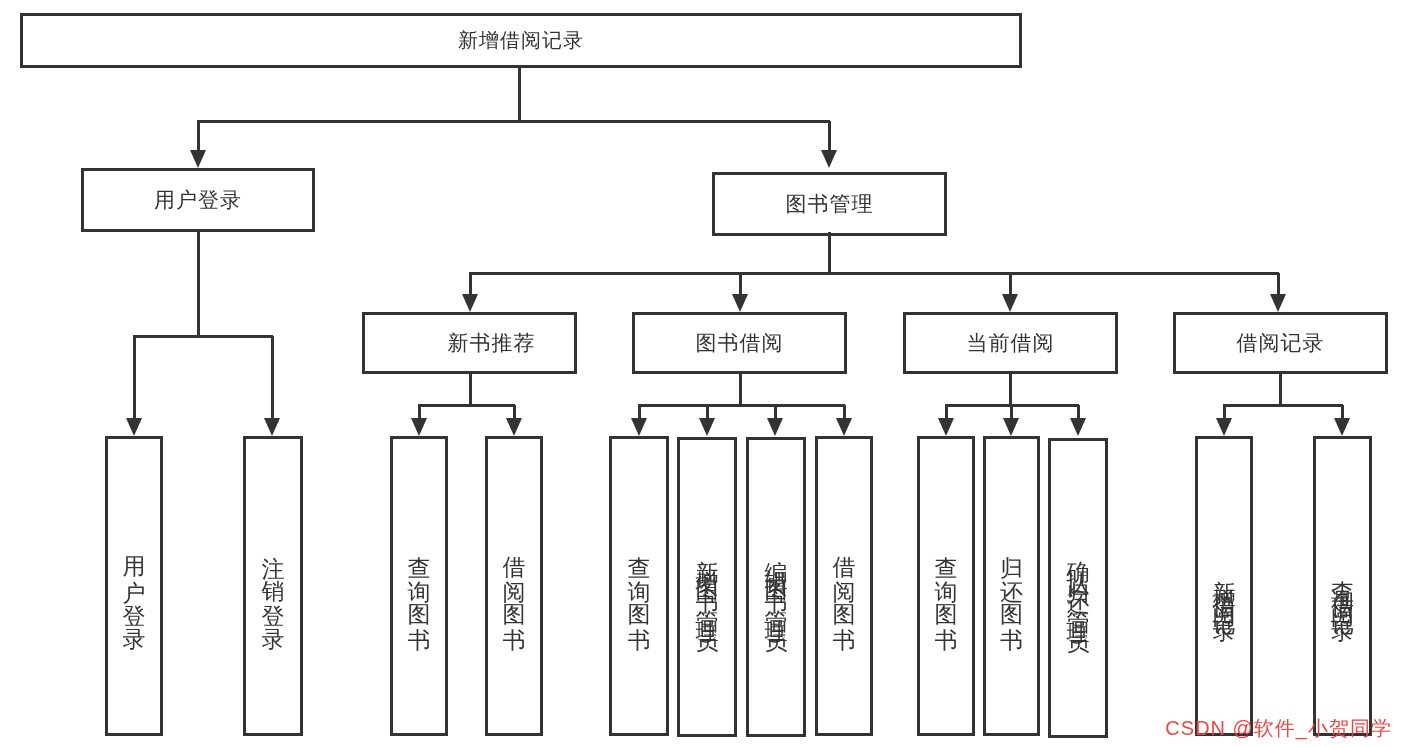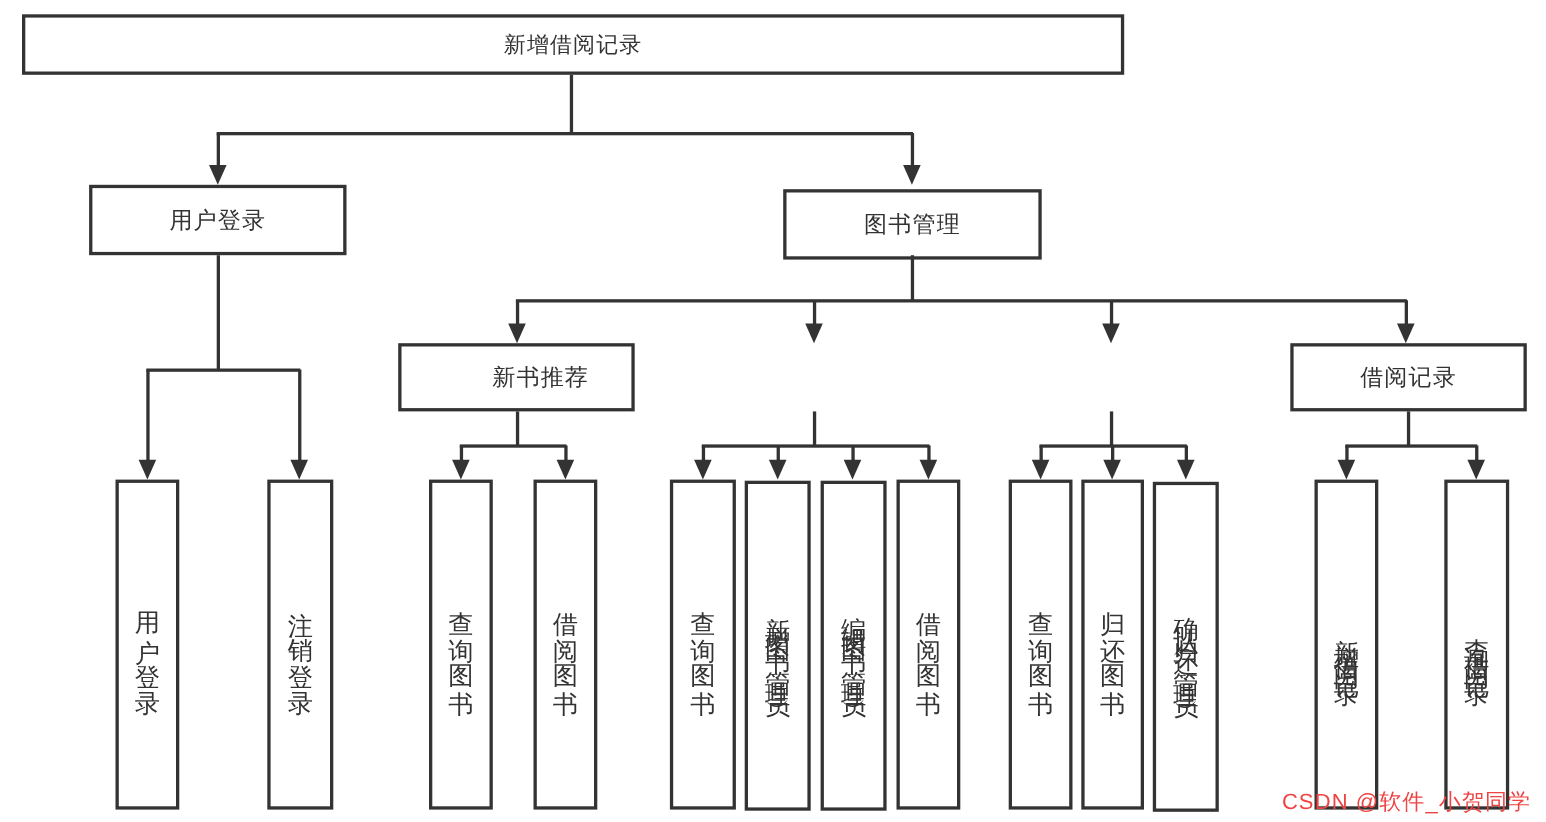--- a/index.html
+++ b/index.html
@@ -55,20 +55,22 @@
 <body>
 
 <div id="canvas">
 
   <div class="node h root" style="left:20px;top:13px;width:1002px;height:55px;">新增借阅记录</div>
 
   <div class="node h" style="left:81px;top:168px;width:234px;height:64px;">用户登录</div>
   <div class="node h" style="left:712px;top:172px;width:235px;height:64px;">图书管理</div>
 
   <div class="node h" style="left:362px;top:312px;width:215px;height:62px;padding-left:44px;">新书推荐</div>
+  <div class="node h" style="left:632px;top:312px;width:215px;height:62px;">图书借阅</div>
+  <div class="node h" style="left:903px;top:312px;width:215px;height:62px;">当前借阅</div>
   <div class="node h" style="left:1173px;top:312px;width:215px;height:62px;">借阅记录</div>
 
   <div class="node v v-short" style="left:105px;top:436px;width:58px;height:300px;">用户登录</div>
   <div class="node v v-short" style="left:243px;top:436px;width:60px;height:300px;">注销登录</div>
 
   <div class="node v v-short" style="left:390px;top:436px;width:58px;height:300px;">查询图书</div>
   <div class="node v v-short" style="left:485px;top:436px;width:58px;height:300px;">借阅图书</div>
 
   <div class="node v v-short" style="left:609px;top:436px;width:60px;height:300px;">查询图书</div>
   <div class="node v v-long" style="left:677px;top:437px;width:60px;height:300px;">新增图书（管理员）</div>

